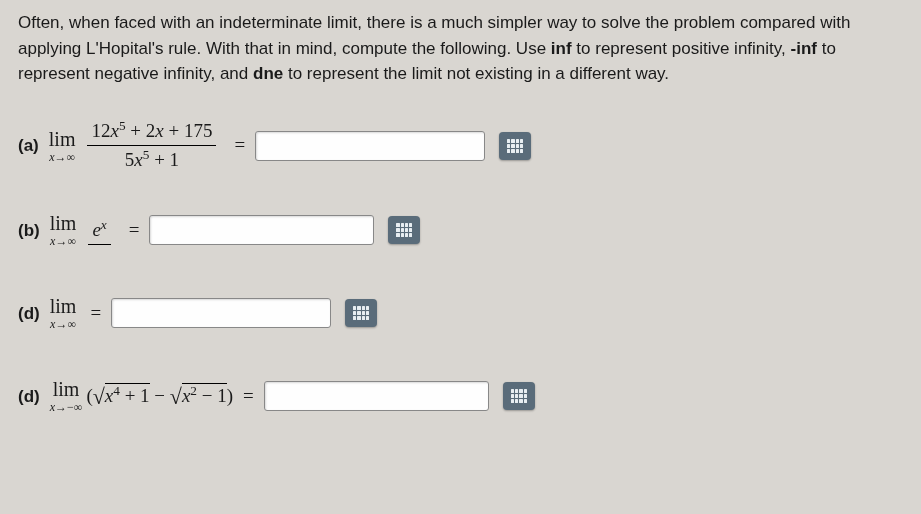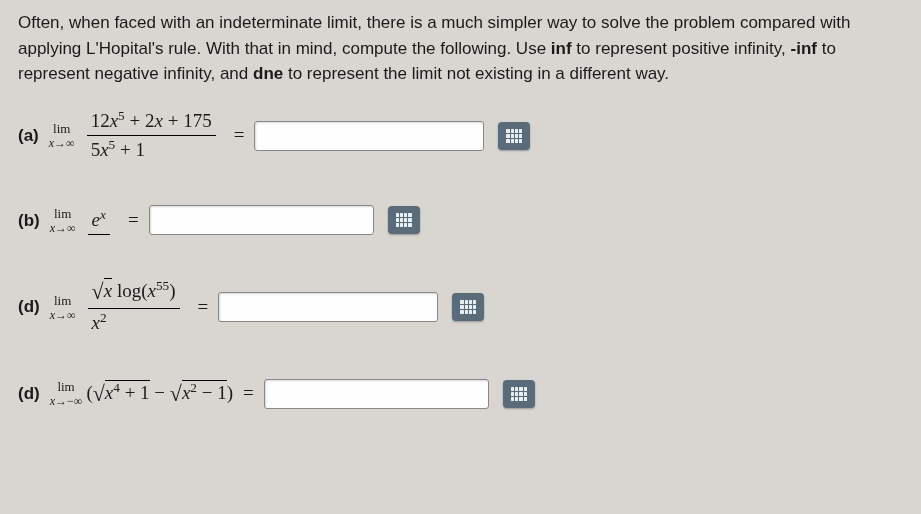--- a/index.html
+++ b/index.html
@@ -11,21 +11,21 @@
       width: 921px;
       height: 514px;
       background: #d9d6d1;
       font-family: Arial, Helvetica, sans-serif;
       font-size: 17px;
       color: #1a1a1a;
       padding: 10px 18px;
       line-height: 1.5;
     }
     .intro {
-      margin-bottom: 20px;
+      margin-bottom: 30px;
     }
     .bold { font-weight: bold; }
     .problem-row {
       display: flex;
       align-items: center;
       margin-bottom: 28px;
       min-height: 55px;
     }
     .label {
       font-weight: bold;
@@ -41,30 +41,30 @@
       white-space: nowrap;
     }
     .lim {
       display: inline-flex;
       flex-direction: column;
       align-items: center;
       line-height: 1;
       margin: 0 4px;
     }
     .lim-top {
-      font-size: 13px;
+      font-size: 20px;
     }
     .lim-bot {
       font-size: 12px;
       margin-top: 2px;
     }
     .frac {
       display: inline-flex;
       flex-direction: column;
-      align-items: flex-start;
+      align-items: center;
       margin: 0 8px;
       line-height: 1.3;
     }
     .frac-num, .frac-den {
       padding: 2px 4px;
       text-align: center;
     }
     .frac-line {
       width: 100%;
       border-top: 1.5px solid #000;
@@ -194,25 +194,20 @@
   </div>
 </div>
 
 <div class="problem-row">
   <span class="label">(d)</span>
   <span class="math">
     <span class="lim">
       <span class="lim-top">lim</span>
       <span class="lim-bot"><span class="ital">x</span>→∞</span>
     </span>
-    <span class="frac">
-      <span class="frac-num"><span class="sqrt-sym">√</span><span class="overline"><span class="ital">x</span></span> log(<span class="ital">x</span><sup>55</sup>)</span>
-      <span class="frac-line"></span>
-      <span class="frac-den"><span class="ital">x</span><sup>2</sup></span>
-    </span>
   </span>
   <span class="equals">=</span>
   <input class="answer-input input-c" value="" style="">
   <div class="keypad">
     <div class="keypad-grid">
       <div class="keypad-dot"></div>
         <div class="keypad-dot"></div>
         <div class="keypad-dot"></div>
         <div class="keypad-dot"></div>
       <div class="keypad-dot"></div>

